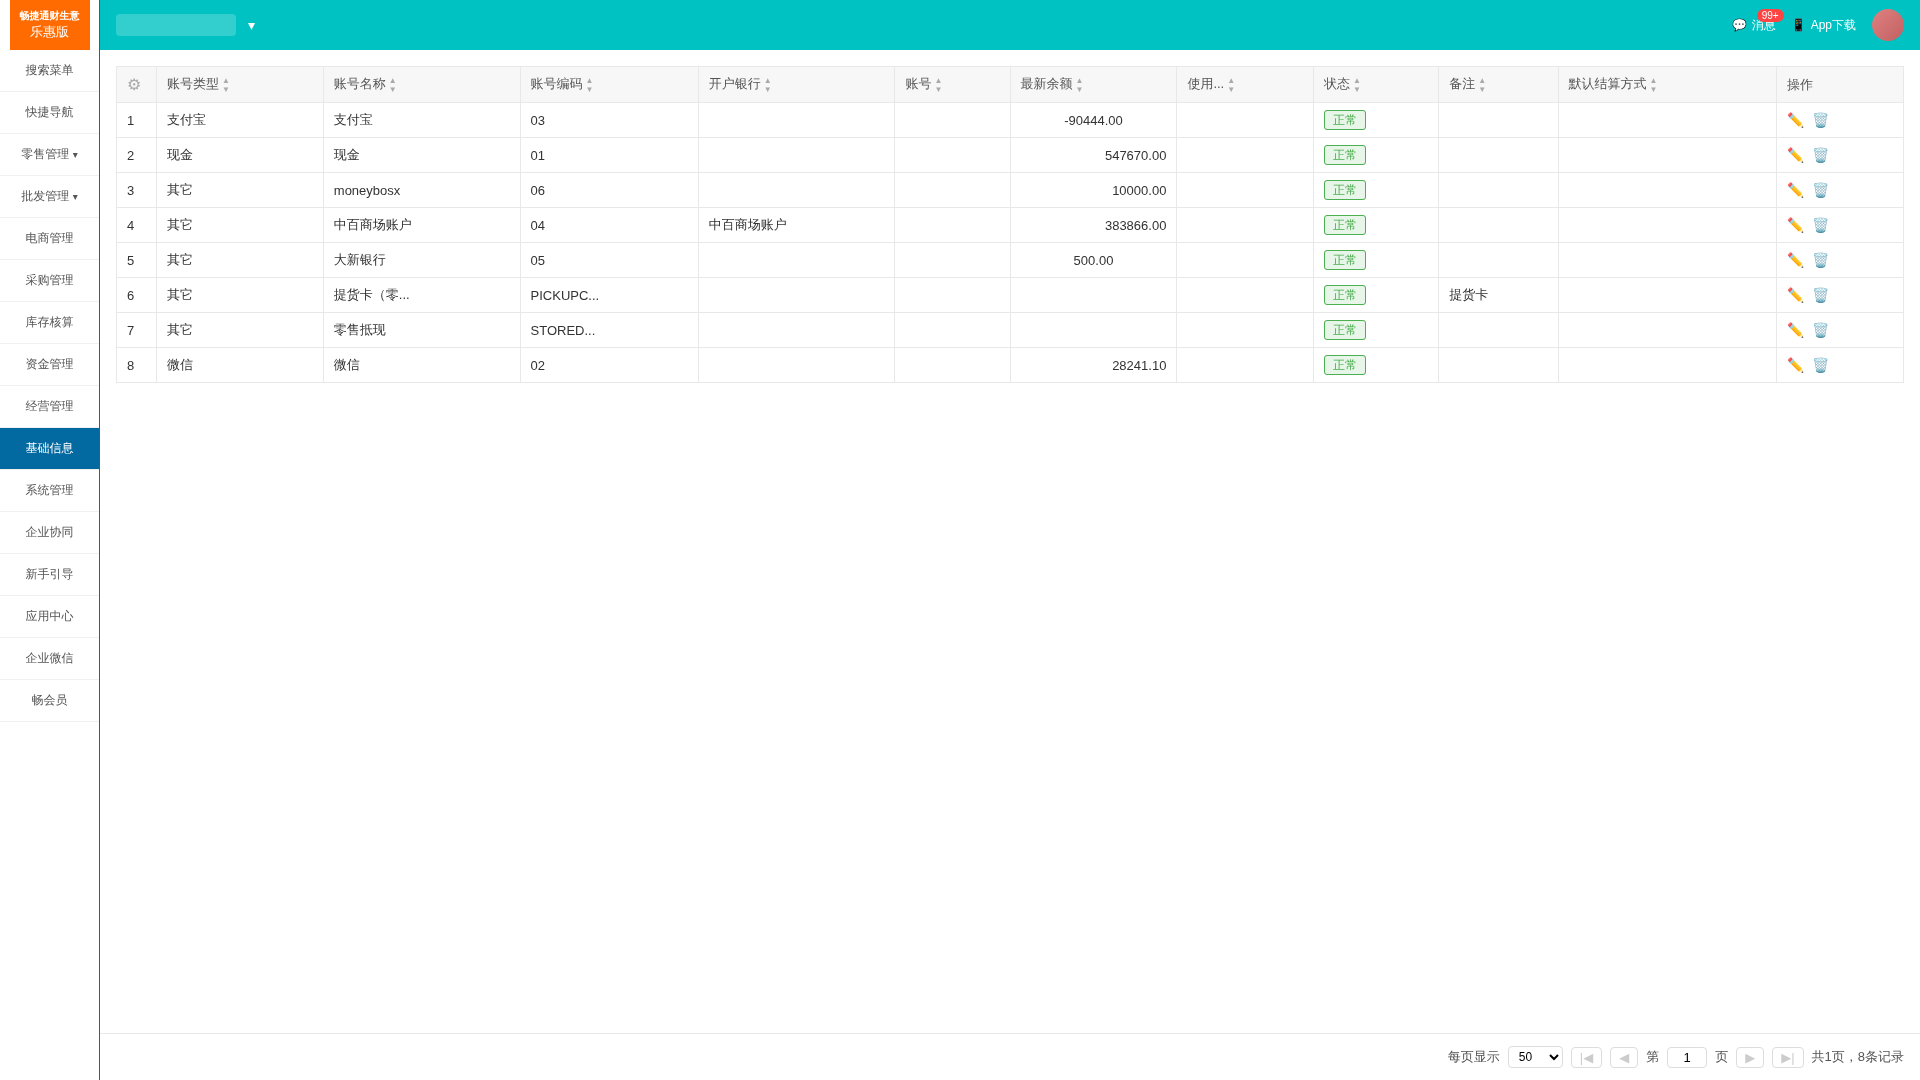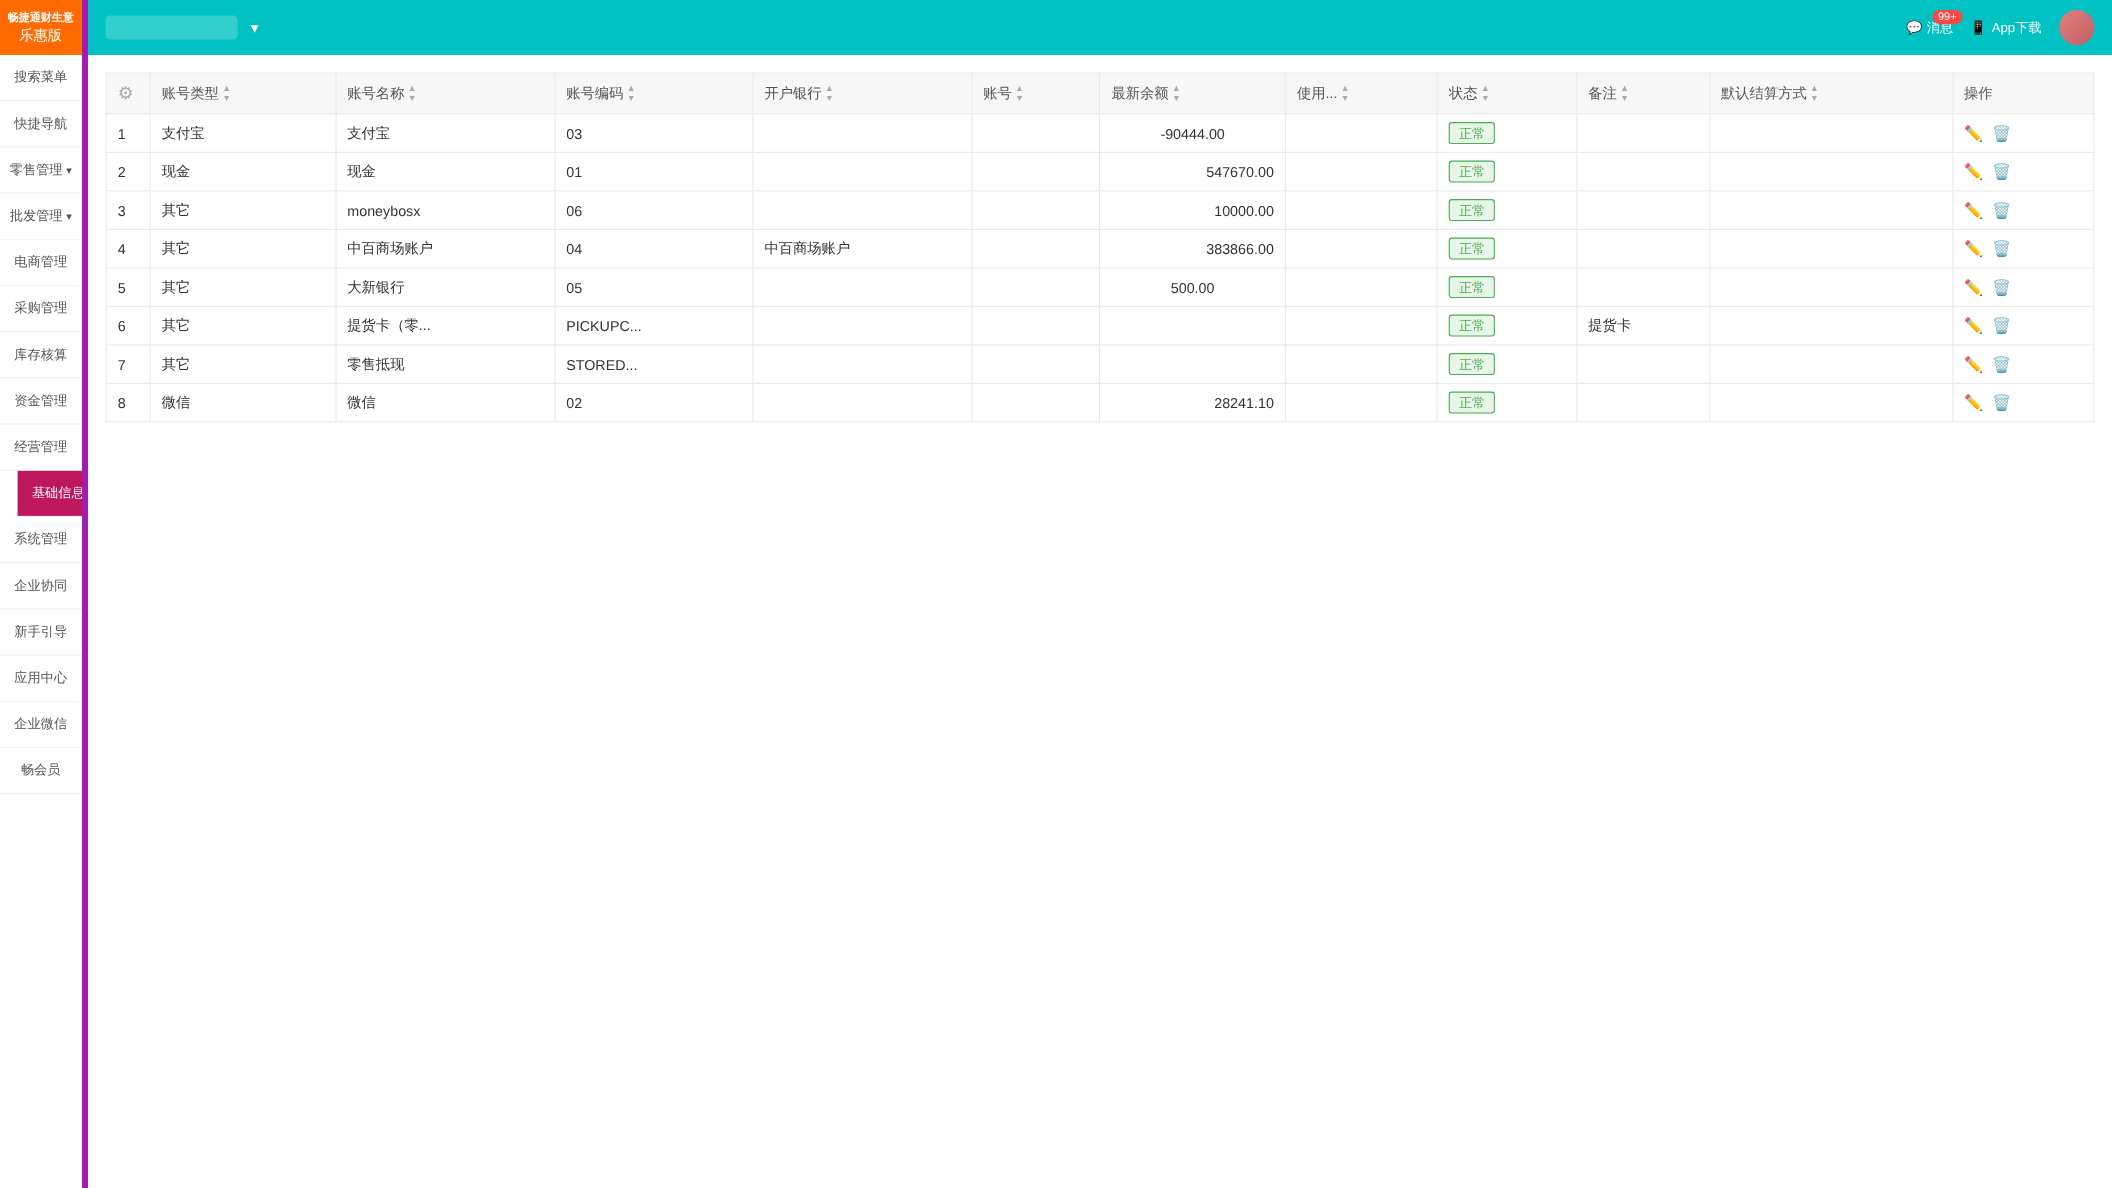--- a/index.html
+++ b/index.html
@@ -1,25 +1,25 @@
 <!DOCTYPE html>
 <html><head>
   <meta charset="utf-8">
   <style>
     * { box-sizing: border-box; margin: 0; padding: 0; }
     body { font-family: 'Microsoft YaHei', Arial, sans-serif; font-size: 13px; background: #f5f5f5; display: flex; height: 1080px; overflow: hidden; }
 
     
     .sidebar {
-      width: 80px;
+      width: 100px;
       background: #fff;
       display: flex;
       flex-direction: column;
       align-items: center;
-      border-right: 6px solid #a21caf;
+      border-right: 1px solid #a21caf;
       flex-shrink: 0;
       height: 100%;
       overflow-y: auto;
     }
     .sidebar-logo {
       width: 80px;
       height: 50px;
       background: #ff6b00;
       display: flex;
       align-items: center;
@@ -37,21 +37,21 @@
     }
     .sidebar-item {
       width: 100%;
       padding: 12px 4px;
       text-align: center;
       cursor: pointer;
       color: #555;
       font-size: 12px;
       border-bottom: 1px solid #f0f0f0;
     }
-    .sidebar-item.active { background: #be185d; color: white; margin-left: 16px; }
+    .sidebar-item.active { background: #0369a1; color: white; }
 
     
     .main-area {
       flex: 1;
       display: flex;
       flex-direction: column;
       height: 100%;
       overflow: hidden;
     }
     .topbar {
@@ -539,14 +539,30 @@
       <div class="action-icons">
         <span class="action-icon" title="编辑">✏️</span>
         <span class="action-icon" title="删除">🗑️</span>
       </div>
     </td>
             </tr>
           </tbody>
       </table>
     </div>
 
+    <div class="pagination-bar">
+      <span>每页显示</span>
+      <select class="page-size-select">
+        <option>50</option>
+        <option>20</option>
+        <option>100</option>
+      </select>
+      <button class="page-nav-btn disabled">|◀</button>
+      <button class="page-nav-btn disabled">◀</button>
+      <span>第</span>
+      <input class="page-input" type="text" value="1" style="">
+      <span>页</span>
+      <button class="page-nav-btn disabled">▶</button>
+      <button class="page-nav-btn disabled">▶|</button>
+      <span>共1页，8条记录</span>
+    </div>
   </div>
 </div>
 
 </body></html>

